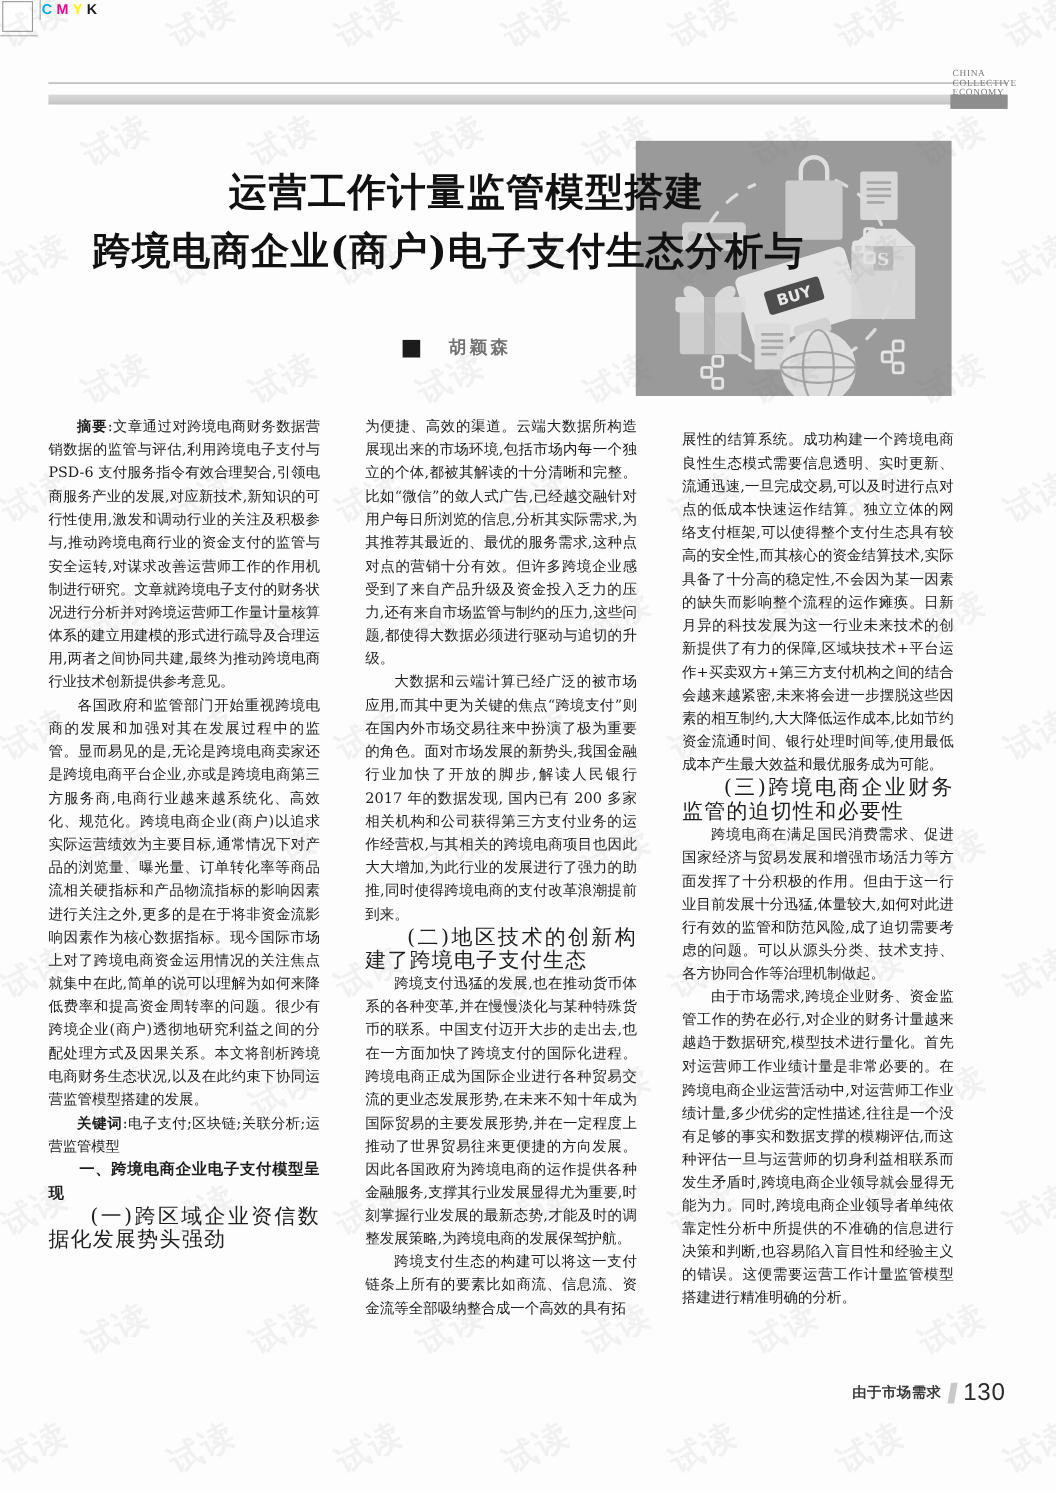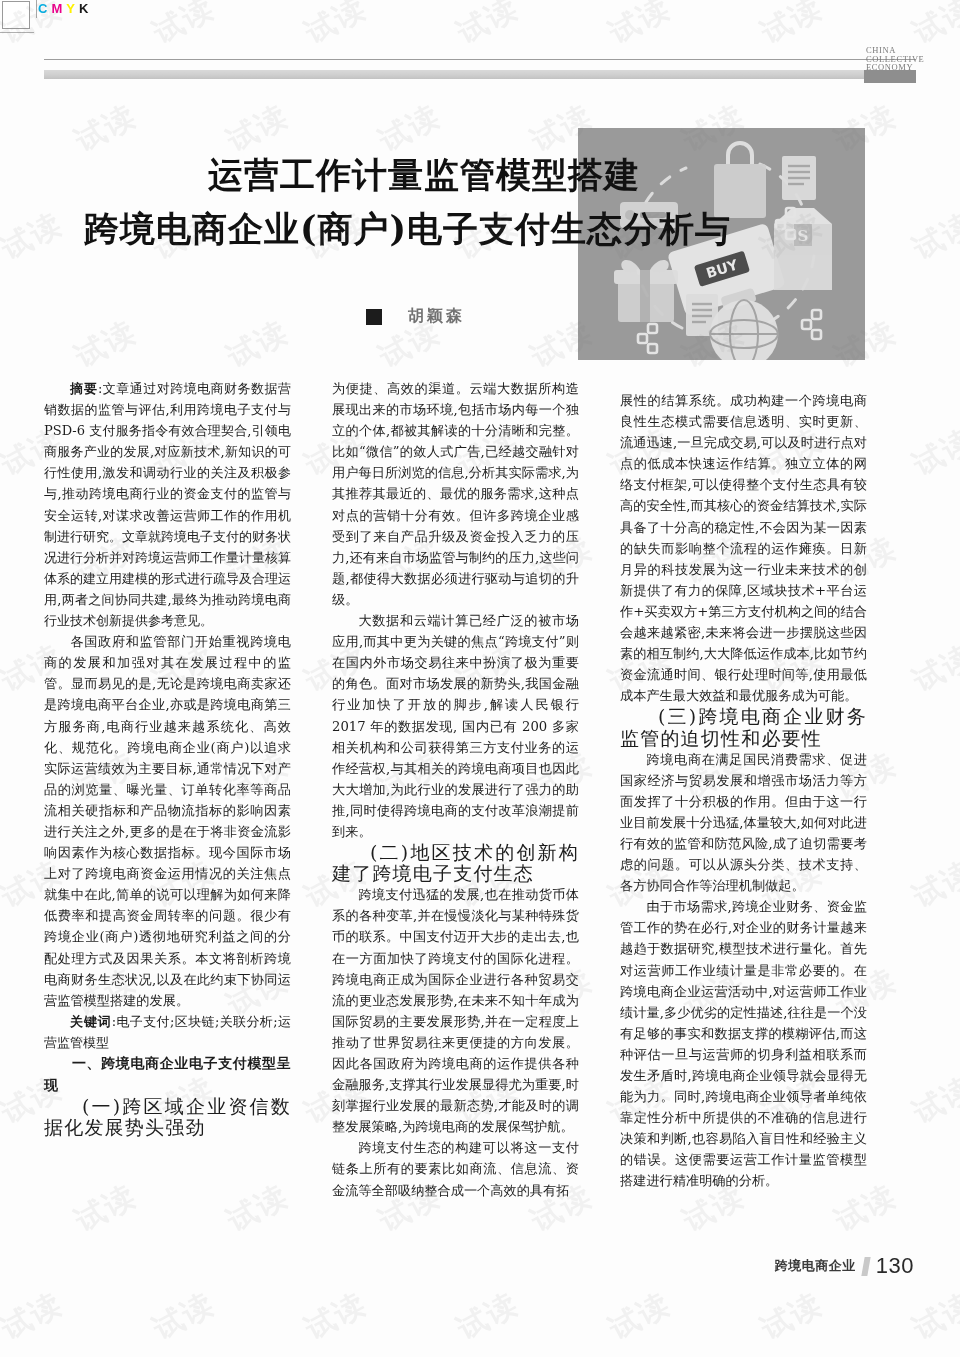--- a/index.html
+++ b/index.html
@@ -79,21 +79,21 @@
   #cmyk-tick {
     position: absolute;
     left: 36px; top: 0;
     width: 1px; height: 18px;
     background: #a8a8a8;
   }
 
   
   #masthead {
     position: absolute;
-    left: 44px; top: 48px;
+    left: 44px; top: 64px;
     width: 872px; height: 48px;
     z-index: 20;
   }
   #rule-thin {
     position: absolute;
     left: 0; top: 11px;
     width: 872px; height: 1px;
     background: #9d9d9d;
   }
   #rule-thick {
@@ -391,21 +391,21 @@
     <div class="col">
       <p class="p-noindent">展性的结算系统。成功构建一个跨境电商良性生态模式需要信息透明、实时更新、流通迅速,一旦完成交易,可以及时进行点对点的低成本快速运作结算。独立立体的网络支付框架,可以使得整个支付生态具有较高的安全性,而其核心的资金结算技术,实际具备了十分高的稳定性,不会因为某一因素的缺失而影响整个流程的运作瘫痪。日新月异的科技发展为这一行业未来技术的创新提供了有力的保障,区域块技术+平台运作+买卖双方+第三方支付机构之间的结合会越来越紧密,未来将会进一步摆脱这些因素的相互制约,大大降低运作成本,比如节约资金流通时间、银行处理时间等,使用最低成本产生最大效益和最优服务成为可能。</p>
       <p class="h2">(三)跨境电商企业财务监管的迫切性和必要性</p>
       <p class="p">跨境电商在满足国民消费需求、促进国家经济与贸易发展和增强市场活力等方面发挥了十分积极的作用。但由于这一行业目前发展十分迅猛,体量较大,如何对此进行有效的监管和防范风险,成了迫切需要考虑的问题。可以从源头分类、技术支持、各方协同合作等治理机制做起。</p>
       <p class="p">由于市场需求,跨境企业财务、资金监管工作的势在必行,对企业的财务计量越来越趋于数据研究,模型技术进行量化。首先对运营师工作业绩计量是非常必要的。在跨境电商企业运营活动中,对运营师工作业绩计量,多少优劣的定性描述,往往是一个没有足够的事实和数据支撑的模糊评估,而这种评估一旦与运营师的切身利益相联系而发生矛盾时,跨境电商企业领导就会显得无能为力。同时,跨境电商企业领导者单纯依靠定性分析中所提供的不准确的信息进行决策和判断,也容易陷入盲目性和经验主义的错误。这便需要运营工作计量监管模型搭建进行精准明确的分析。</p>
     </div>
 
   </div>
 
   <div id="footer">
-    <div id="footer-journal">跨境电商企业</div>
+    <div id="footer-journal">由于市场需求</div>
     <div id="footer-sep"></div>
     <div id="footer-page">130</div>
   </div>
 
   <div id="watermark">
       <div class="wm" style="left: 0px; top: 0px;">试读</div>
       <div class="wm" style="left: 152px; top: 0px;">试读</div>
       <div class="wm" style="left: 304px; top: 0px;">试读</div>
       <div class="wm" style="left: 456px; top: 0px;">试读</div>
       <div class="wm" style="left: 608px; top: 0px;">试读</div>

